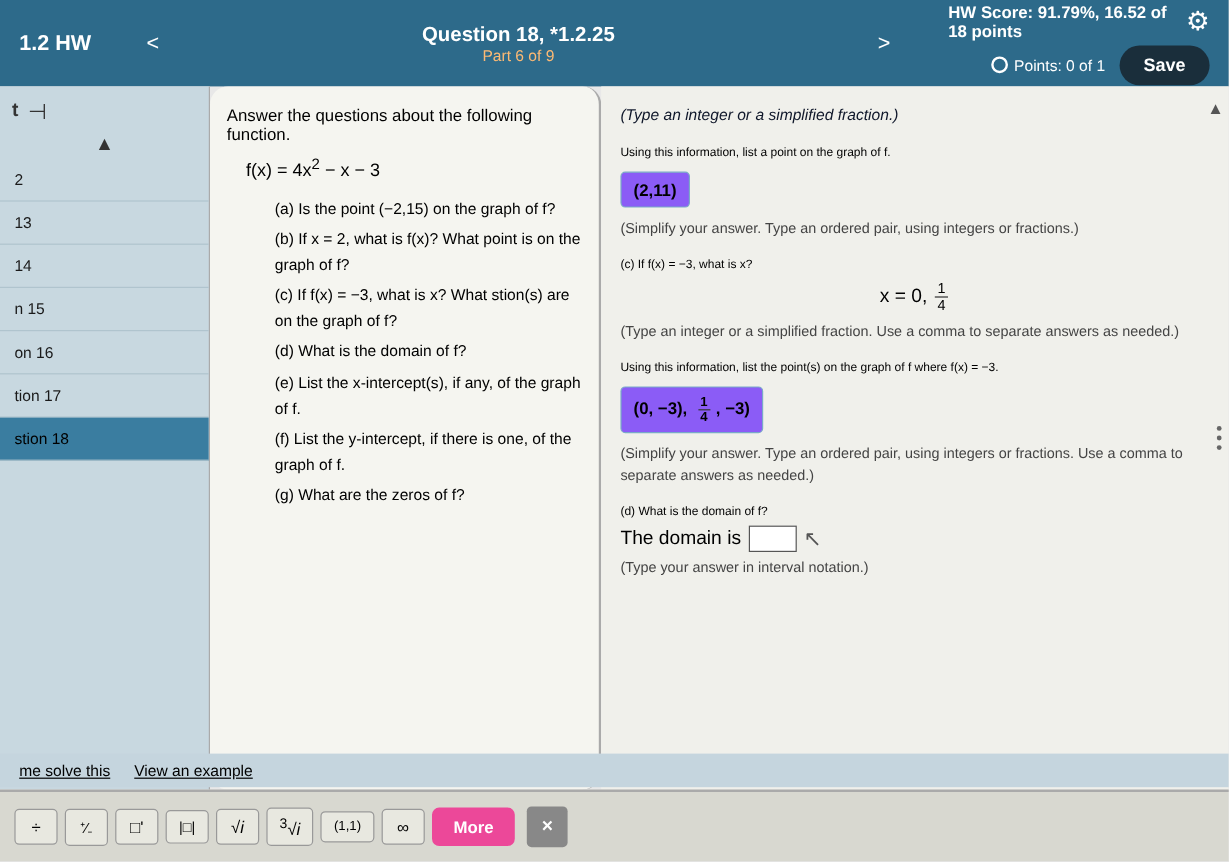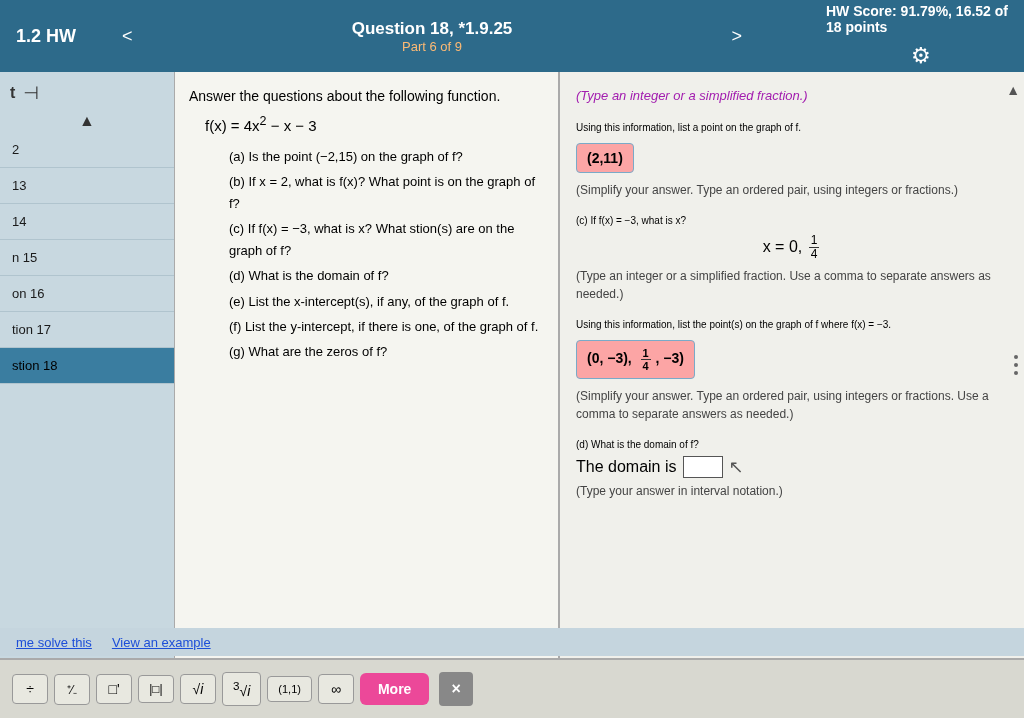--- a/index.html
+++ b/index.html
@@ -138,25 +138,26 @@
       cursor: pointer;
       border-bottom: 1px solid #b0c4ce;
     }
     .sidebar-item.active {
       background: #3a7da0;
       color: #000000;
     }
 
     
     .question-area {
-      width: 385px;
+      width: 326px;
       background: #f5f5f0;
       padding: 16px 14px;
       border-right: 2px solid #aaa;
       overflow-y: auto;
+      border-radius: 15px;
     }
     .question-area h3 {
       font-size: 14px;
       font-weight: normal;
       margin-bottom: 10px;
     }
     .function-display {
       font-size: 15px;
       font-weight: normal;
       margin: 8px 0 12px 16px;
@@ -173,21 +174,21 @@
     
     .answer-area {
       flex: 1;
       background: #f0f0eb;
       padding: 14px 16px;
       overflow-y: auto;
       position: relative;
     }
     .answer-area .instruction {
       font-size: 13px;
-      color: #a21caf;
+      color: #0f172a;
       margin-bottom: 8px;
       font-style: italic;
     }
     .answer-section {
       margin-bottom: 14px;
     }
     .answer-section p {
       font-size: 10px;
       line-height: 1.5;
       margin-bottom: 4px;
@@ -265,21 +266,21 @@
       margin-left: 4px;
     }
     .dot {
       width: 4px;
       height: 4px;
       background: #666;
       border-radius: 50%;
     }
 
     .highlighted-answer {
-      background: #fca5a5;
+      background: #8b5cf6;
       border: 1px solid #7aaac8;
       border-radius: 4px;
       padding: 6px 10px;
       display: inline-block;
       font-size: 14px;
       font-weight: bold;
       margin: 4px 0;
     }
 
     
@@ -293,41 +294,48 @@
       display: flex;
       align-items: center;
       padding: 0 16px;
       gap: 20px;
       font-size: 13px;
       color: #1a5a7a;
     }
     .help-link {
       cursor: pointer;
       text-decoration: underline;
-      color: #1d4ed8;
+      color: #000000;
     }
   </style>
 </head>
 <body>
 
 <div class="header">
   <div class="header-left">1.2 HW</div>
   <div class="nav-arrow">&lt;</div>
   <div class="header-center">
-    <div class="question-title">Question 18, *1.9.25</div>
+    <div class="question-title">Question 18, *1.2.25</div>
     <div class="part-label">Part 6 of 9</div>
   </div>
   <div class="nav-arrow">&gt;</div>
   <div class="header-right">
-    <div style="display:flex;align-items:center;gap:8px;flex-direction:column;">
+    <div style="display:flex;align-items:center;gap:8px;">
       <div>
         <div class="hw-score">HW Score: 91.79%, 16.52 of</div>
         <div class="hw-score">18 points</div>
       </div>
       <span class="gear-icon">⚙</span>
+    </div>
+    <div class="points-row">
+      <div class="points-label">
+        <span class="circle-icon"></span>
+        <span>Points: 0 of 1</span>
+      </div>
+      <button class="save-btn">Save</button>
     </div>
   </div>
 </div>
 
 <div class="main-content">
 
   <div class="sidebar">
     <div class="sidebar-top">
       <span class="sidebar-letter">t</span>
       <span class="sidebar-back-icon">⊣</span>

